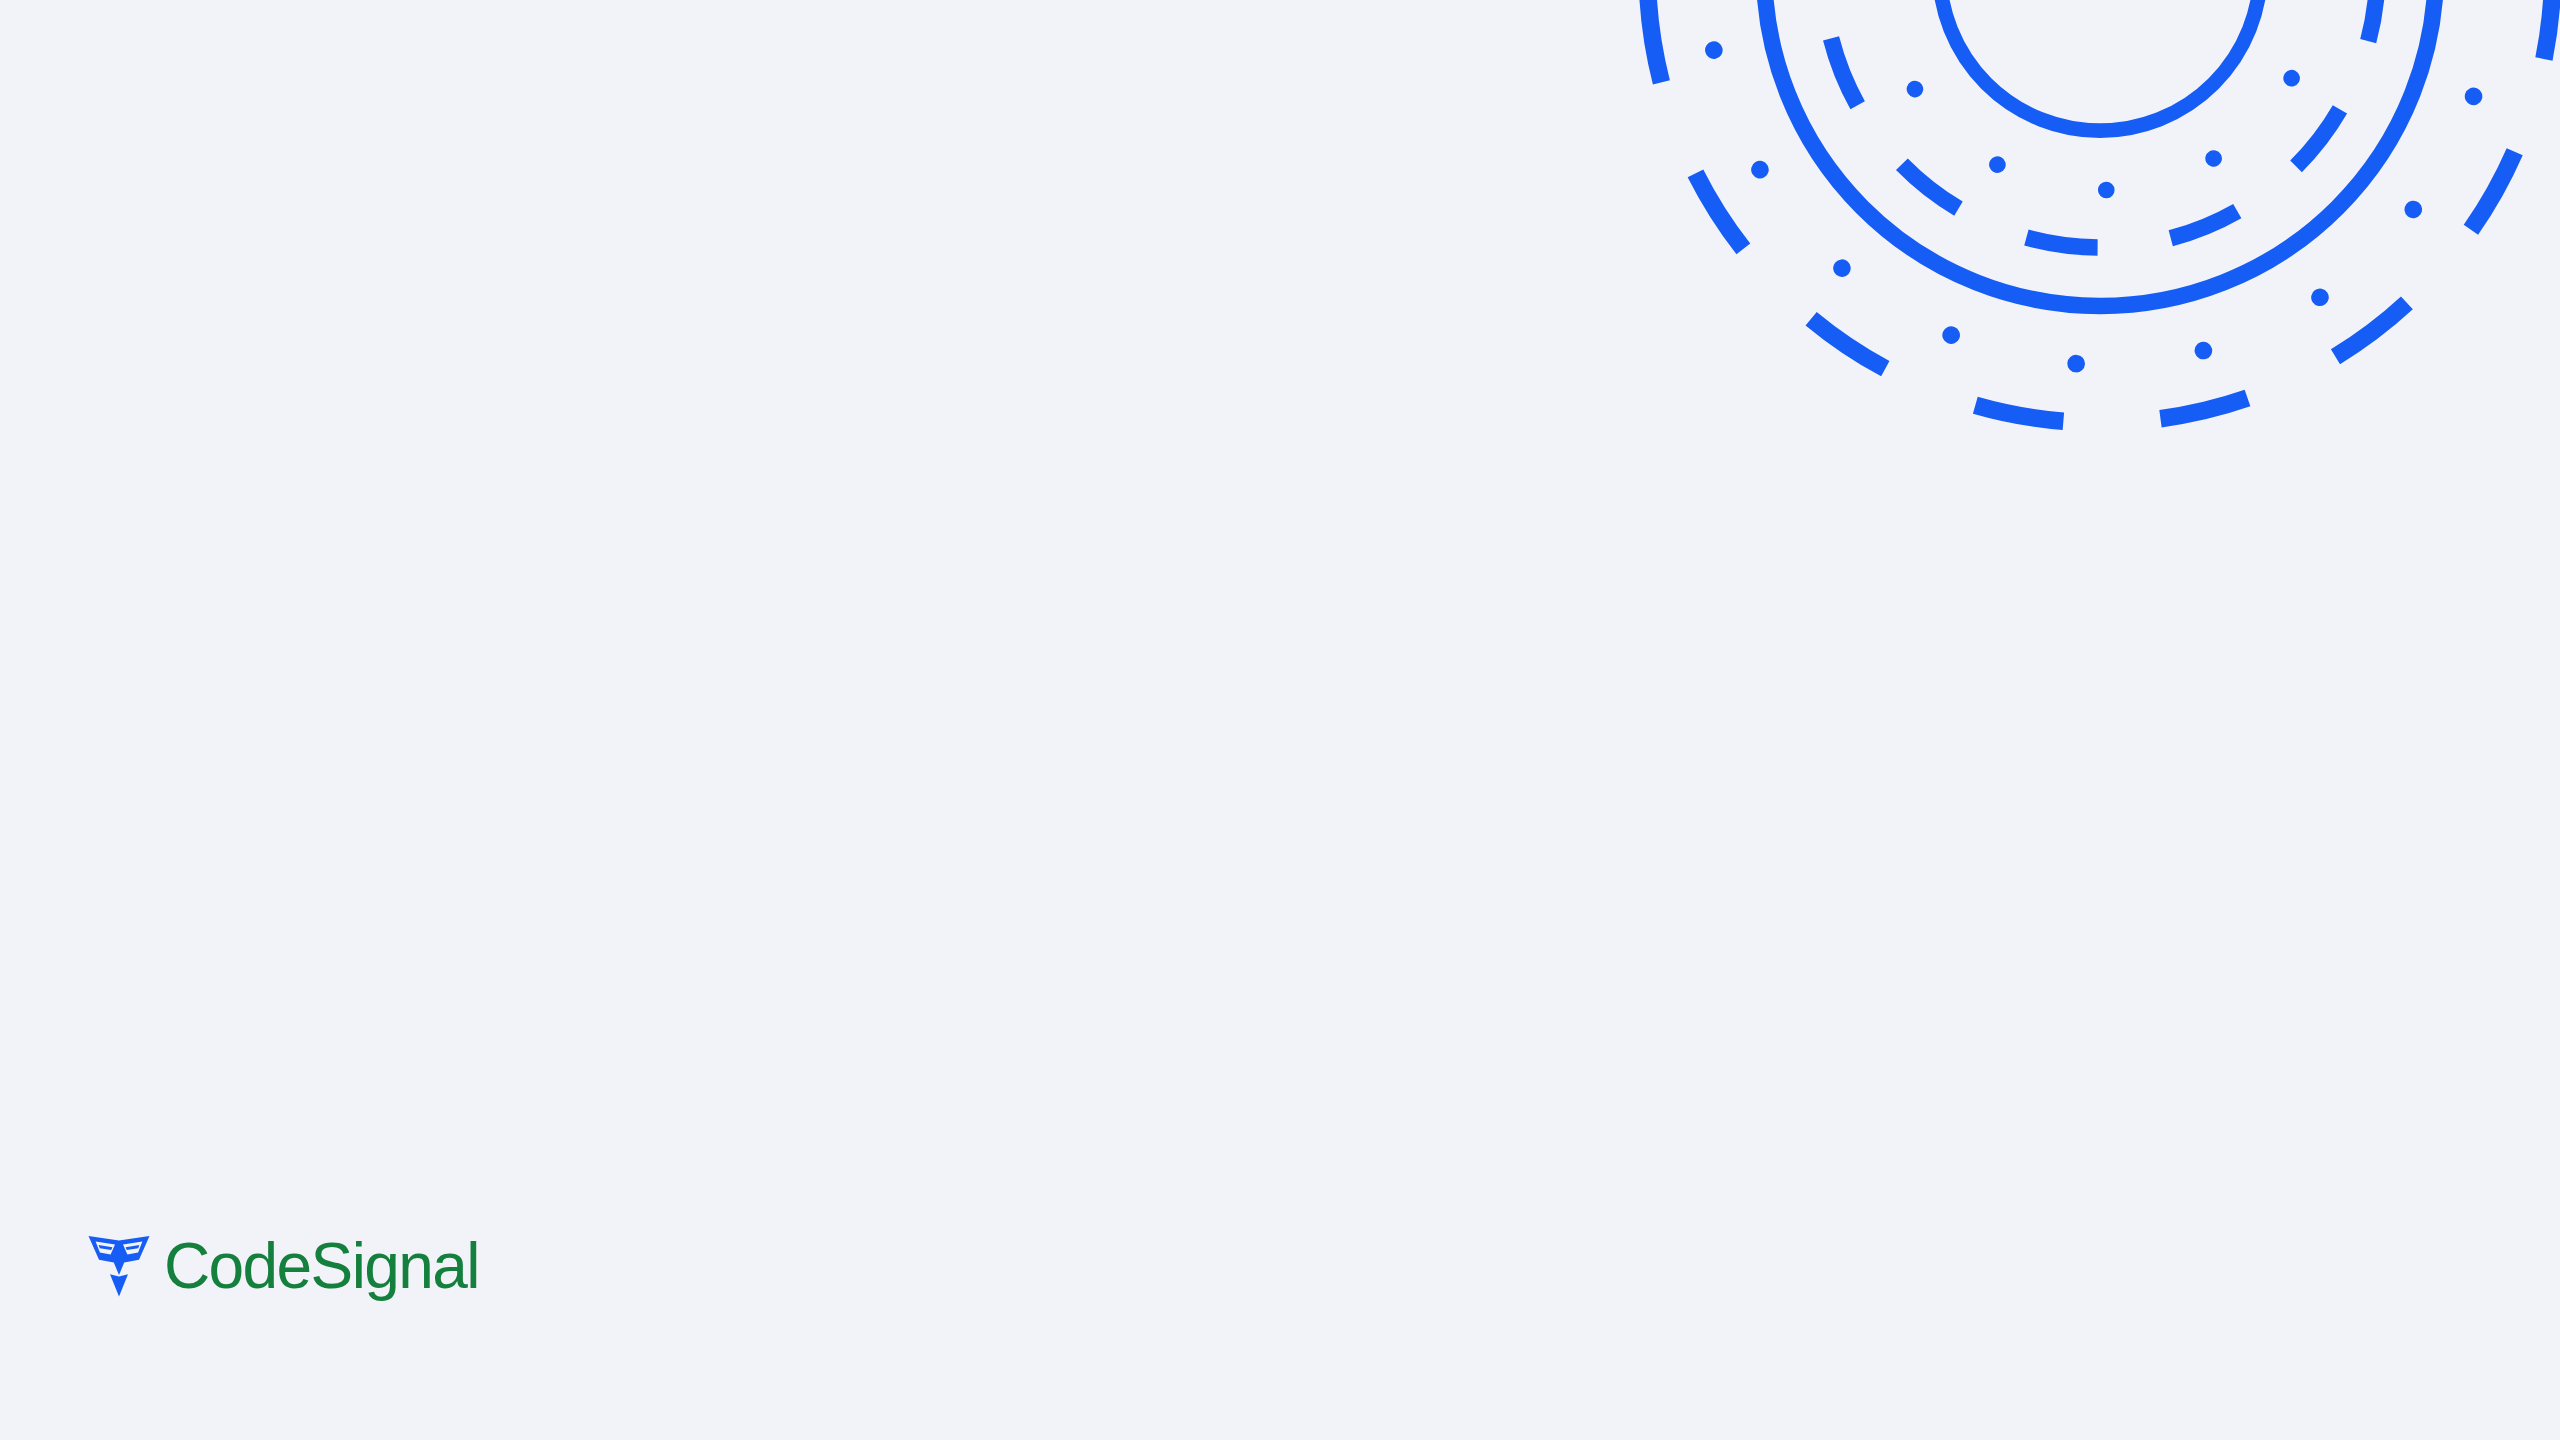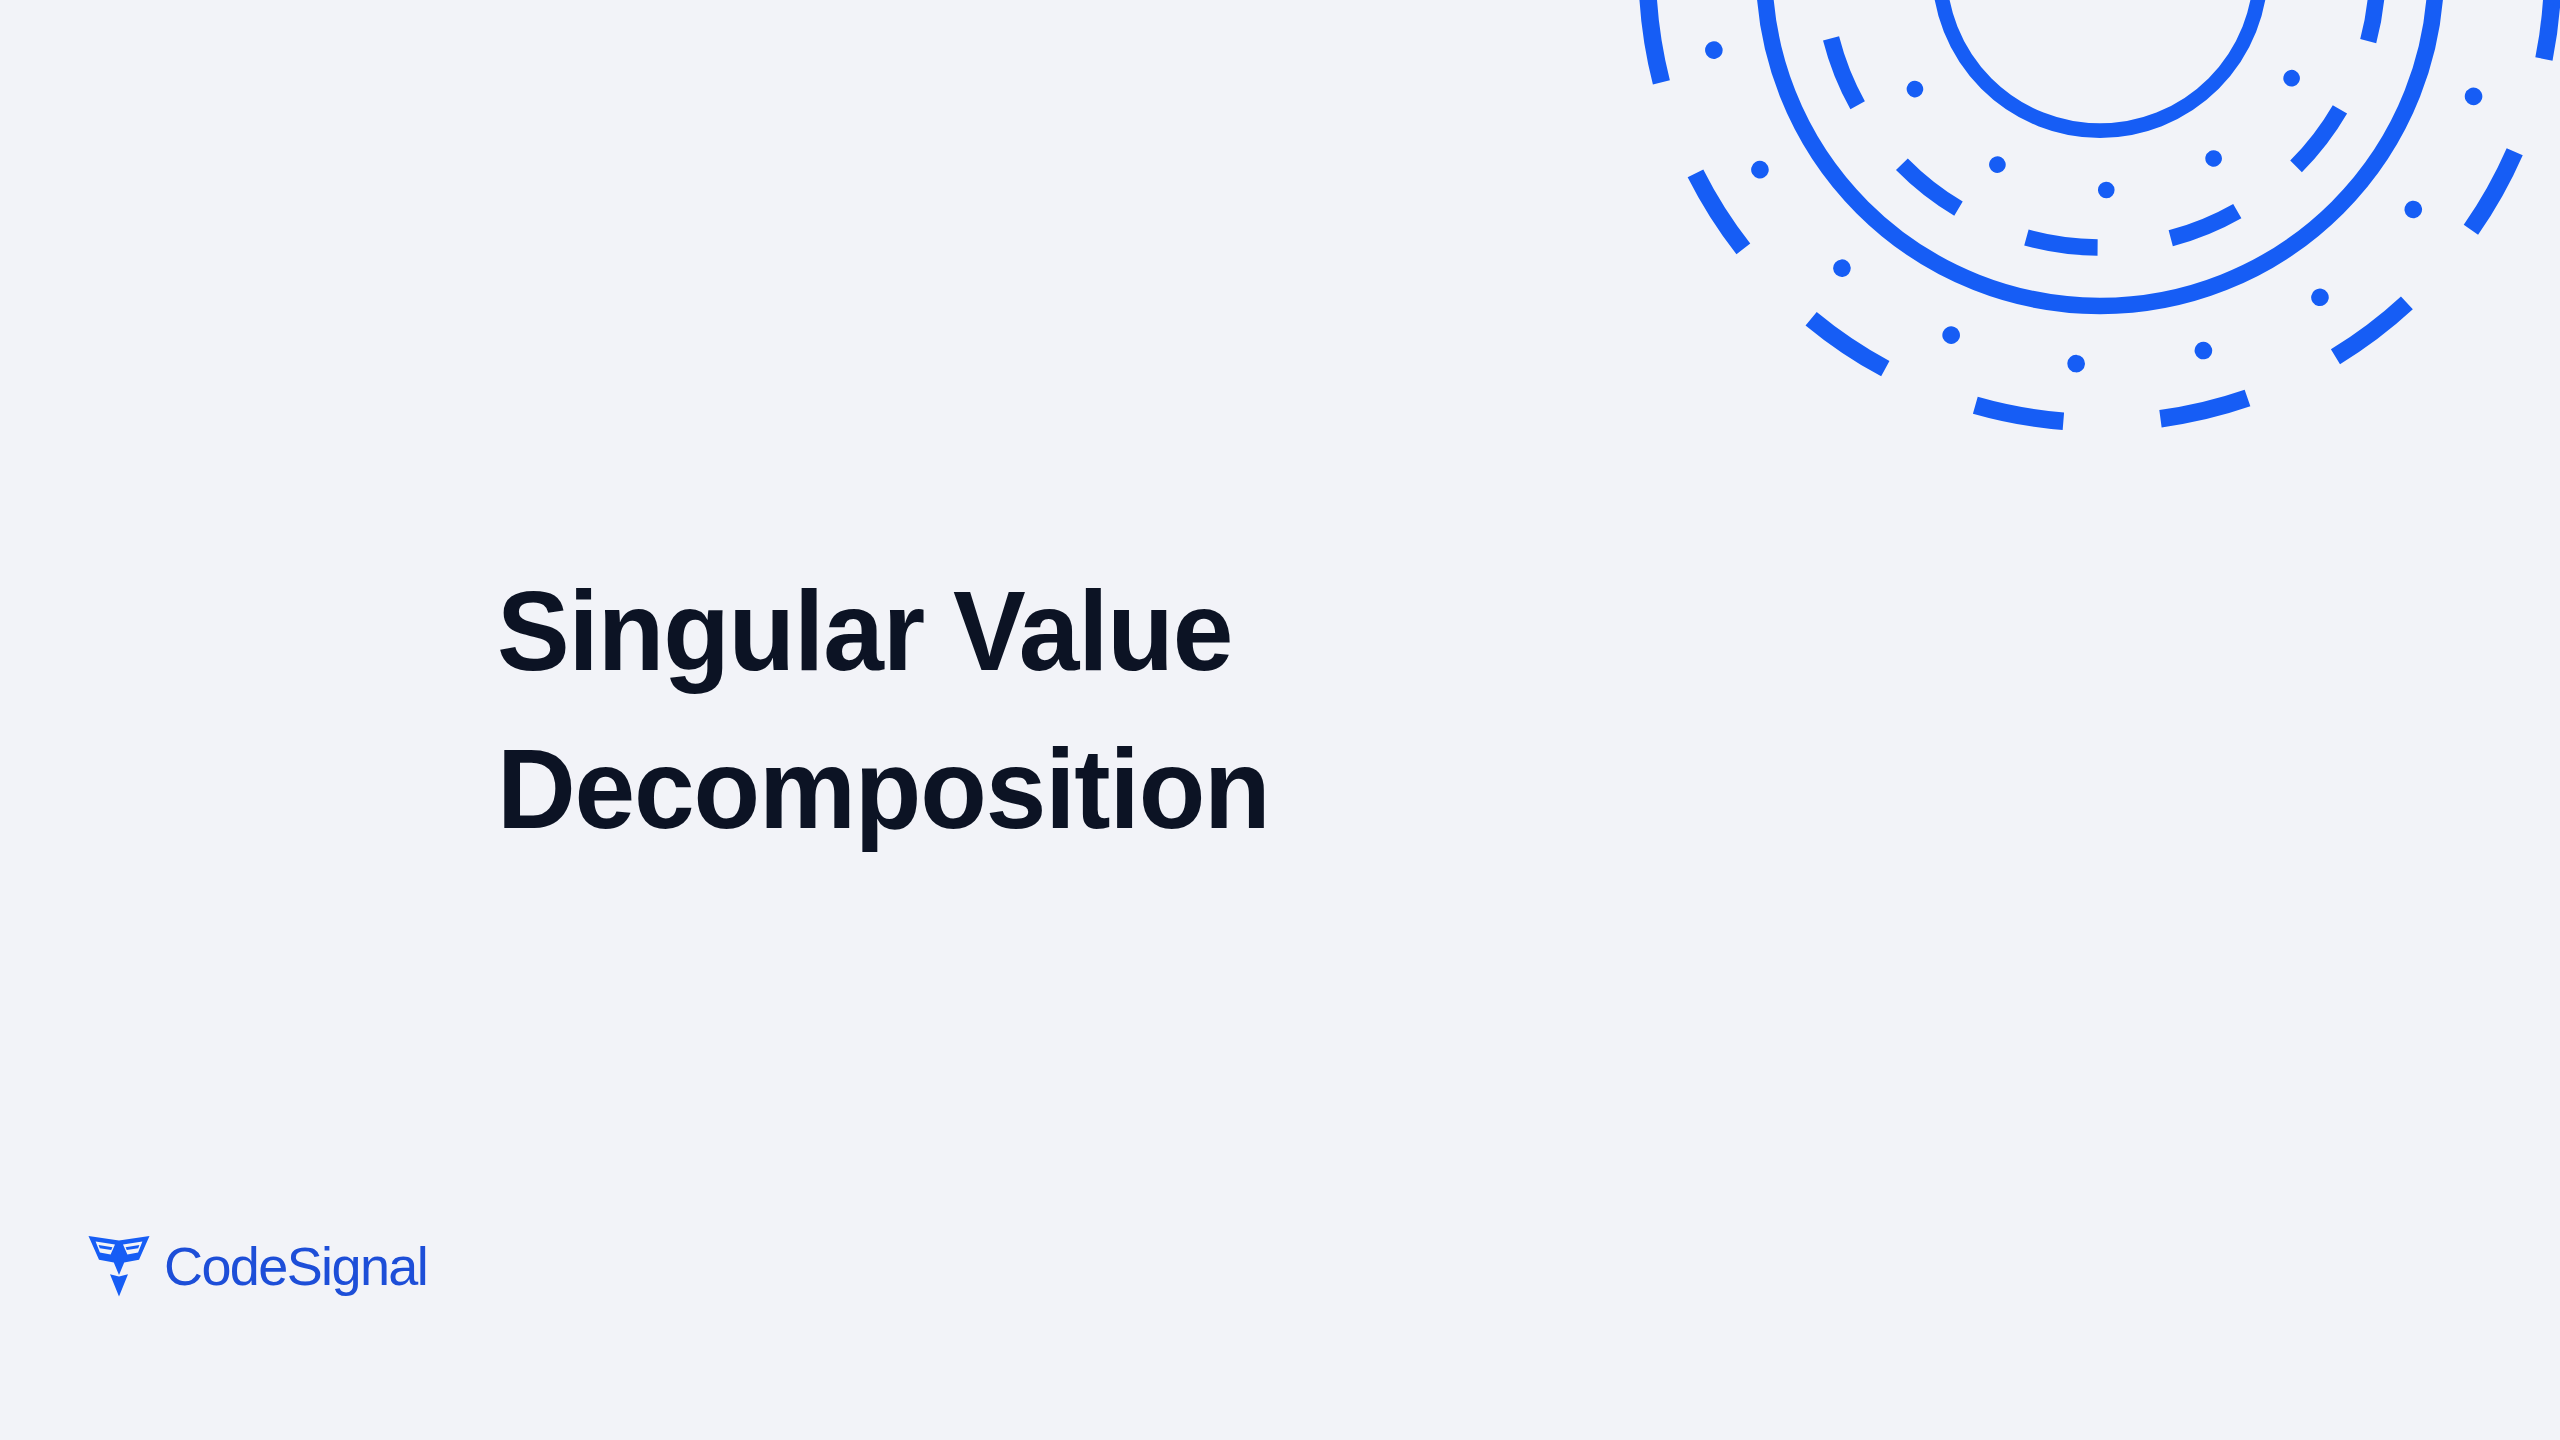--- a/index.html
+++ b/index.html
@@ -69,24 +69,24 @@
     gap: 14px;
   }
   #brand-logo .mark {
     width: 62px;
     height: 68px;
     display: block;
   }
   #brand-logo .wordmark {
     font-family: "Liberation Sans", sans-serif;
     font-weight: 500;
-    font-size: 54px;
+    font-size: 64px;
     line-height: 52px;
     letter-spacing: -1.6px;
-    color: #1d4ed8;
+    color: #15803d;
     white-space: nowrap;
   }
 </style>
 </head>
 <body>
 
 <div id="slide">
 
   <div id="rings-decoration">
     <svg viewBox="-380 -390 760 780" xmlns="http://www.w3.org/2000/svg">
@@ -100,24 +100,20 @@
 
         <circle cx="0" cy="0" r="345" stroke-width="17"></circle>
 
         <circle cx="0" cy="0" r="405" stroke-width="18" stroke-linecap="round" stroke-dasharray="0.1 132"></circle>
 
         <circle cx="0" cy="0" r="465" stroke-width="18" stroke-dasharray="92 100"></circle>
       </g>
     </svg>
   </div>
 
-  <div id="title-block">
-    <div class="title-line">Singular Value</div>
-    <div class="title-line">Decomposition</div>
-  </div>
 
   <div id="brand-logo">
     <svg class="mark" viewBox="0 0 62 68" xmlns="http://www.w3.org/2000/svg">
       <path fill="#165df5" d="
         M0.5 4.0
         L31 8.6
         L61.5 4.0
         L51.0 27.8
         L36.2 30.6
         L31 43.0

